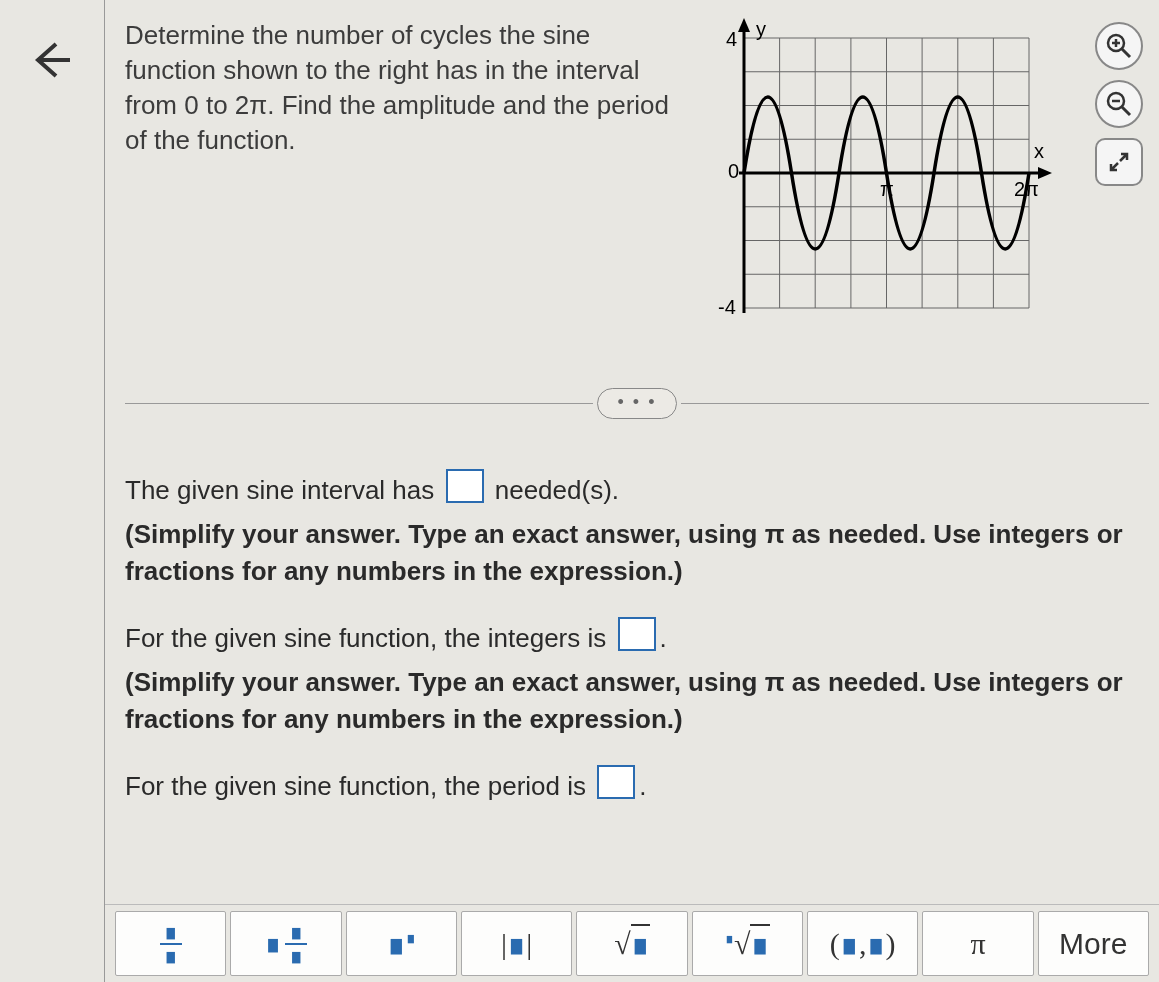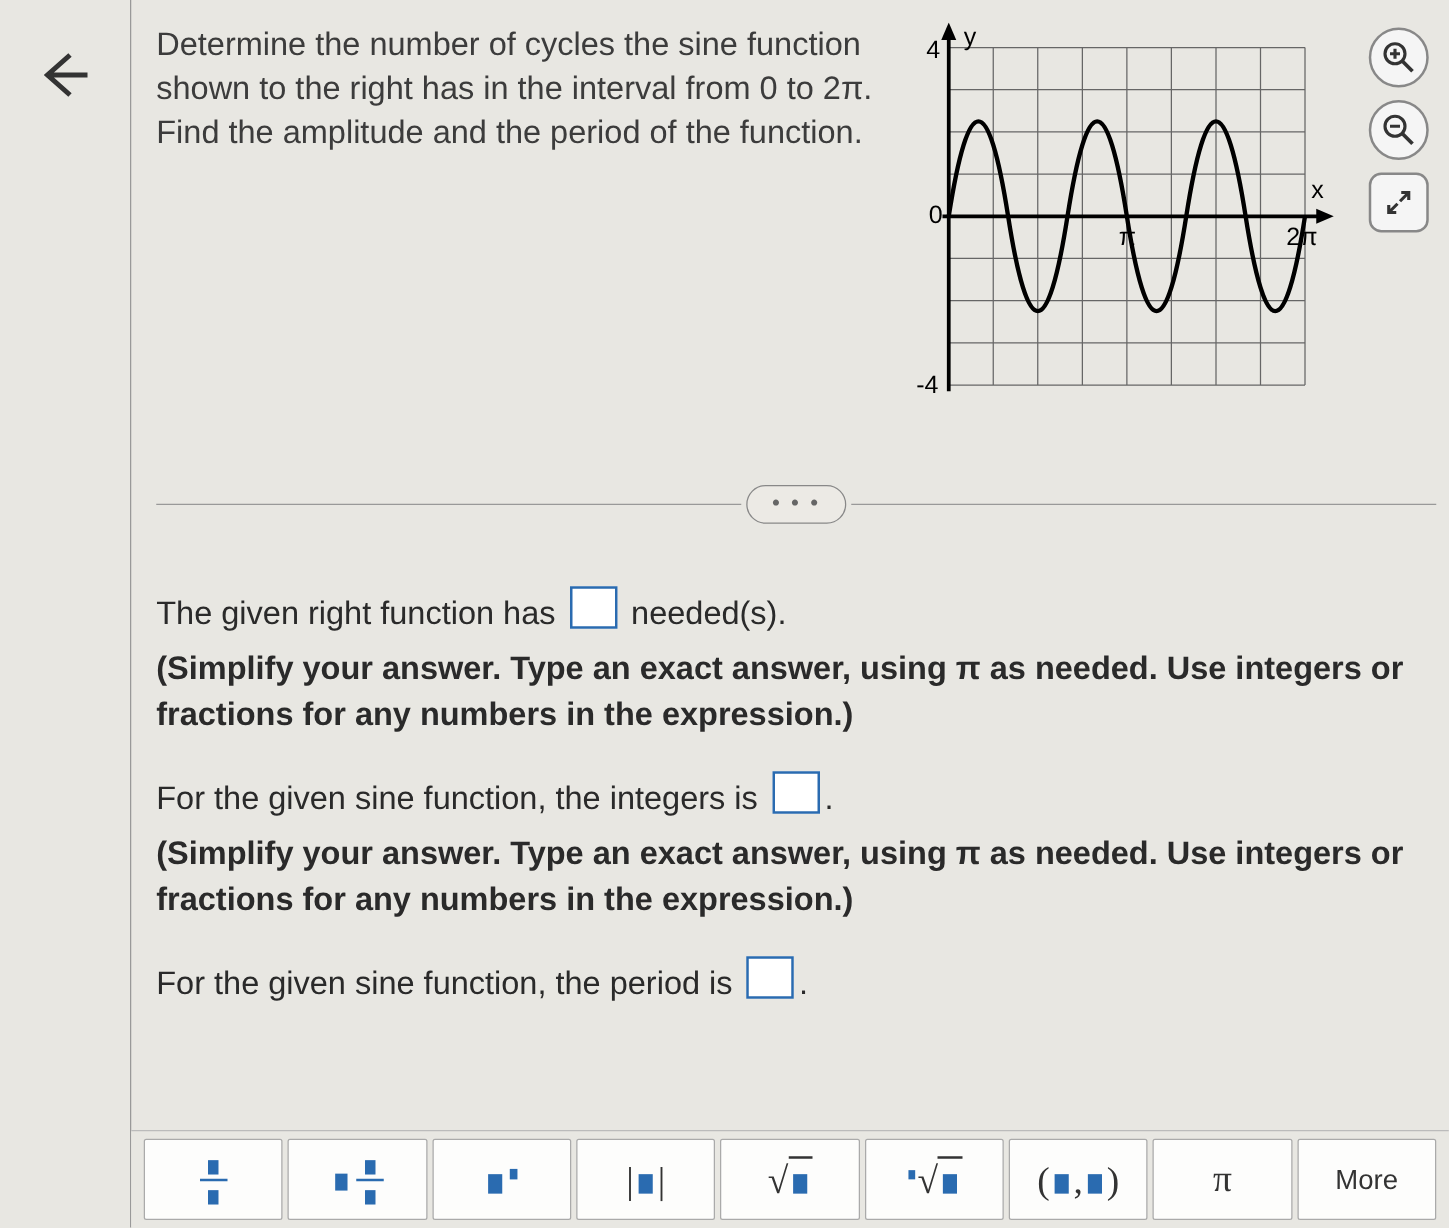--- a/index.html
+++ b/index.html
@@ -35,21 +35,21 @@
     color: #333;
   }
   .content {
     flex: 1;
     padding: 18px 10px 0 20px;
     position: relative;
   }
   .top-row {
     display: flex;
     align-items: flex-start;
-    gap: 20px;
+    gap: 35px;
   }
   .question-text {
     flex: 1;
     font-size: 26px;
     line-height: 1.35;
     color: #3c3c3c;
     font-weight: 500;
   }
   .graph-wrap {
     flex-shrink: 0;
@@ -147,21 +147,21 @@
     align-items: center;
     justify-content: center;
     cursor: pointer;
     font-size: 30px;
     color: #333;
     font-family: "Times New Roman", serif;
   }
   .tool-btn .blue { color: #2a6bb0; font-weight: bold; }
   .tool-btn.more {
     font-family: Arial, sans-serif;
-    font-size: 22px;
+    font-size: 30px;
   }
   svg { display: block; }
   .frac {
     display: inline-flex;
     flex-direction: column;
     align-items: center;
     line-height: 1;
     font-size: 22px;
   }
   .frac .num { border-bottom: 2px solid currentColor; padding: 0 4px; }
@@ -265,21 +265,21 @@
     </div>
 
     <div class="divider-row">
       <div class="divider-line"></div>
       <div class="divider-pill">• • •</div>
       <div class="divider-line"></div>
     </div>
 
     <div class="answer-block">
       <div class="answer-line">
-        <span>The given right function has </span><span class="input-box"></span><span> needed(s).</span>
+        <span>The given sine interval has </span><span class="input-box"></span><span> needed(s).</span>
       </div>
       <div class="hint">(Simplify your answer. Type an exact answer, using π as needed. Use integers or fractions for any numbers in the expression.)</div>
 
       <div class="answer-line">
         <span>For the given sine function, the integers is </span><span class="input-box"></span><span>.</span>
       </div>
       <div class="hint">(Simplify your answer. Type an exact answer, using π as needed. Use integers or fractions for any numbers in the expression.)</div>
 
       <div class="answer-line">
         <span>For the given sine function, the period is </span><span class="input-box"></span><span>.</span>

